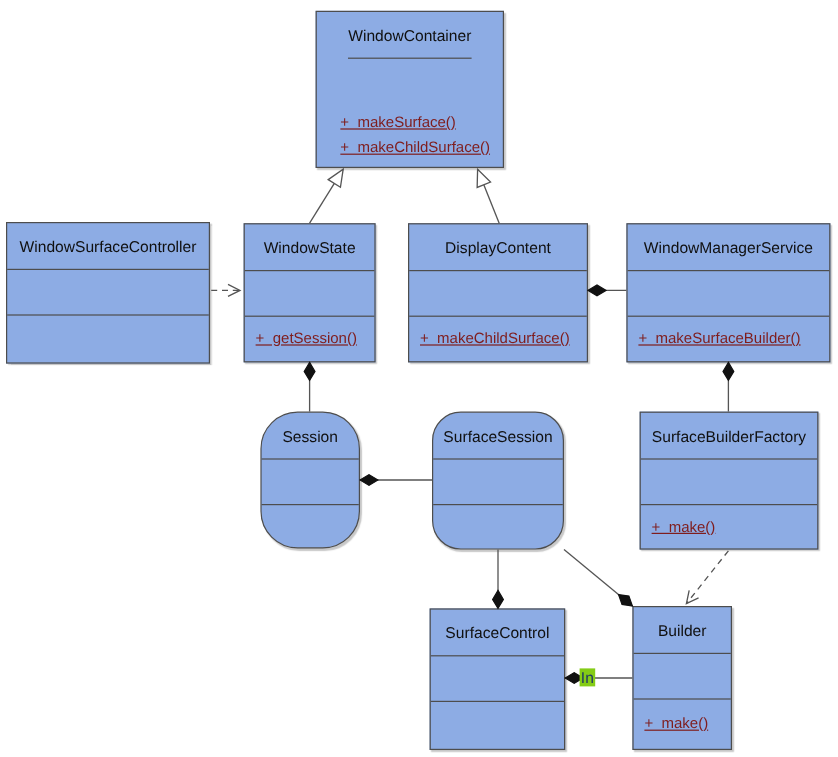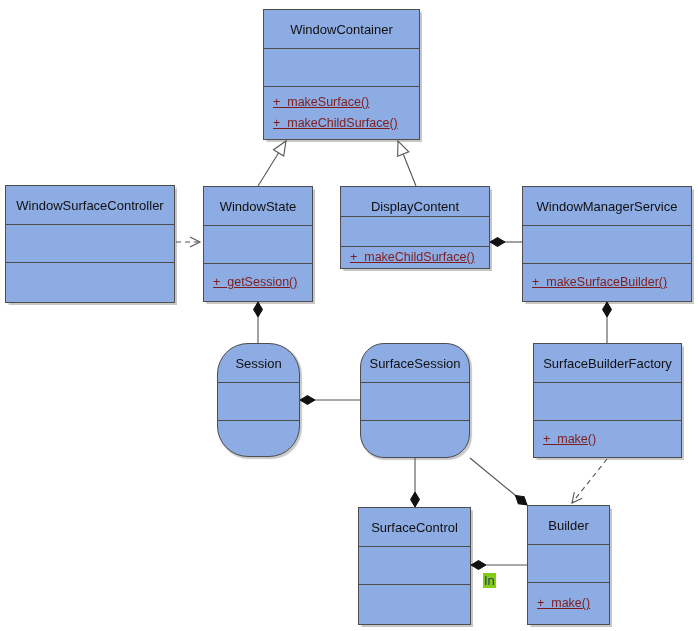--- a/index.html
+++ b/index.html
@@ -60,24 +60,24 @@
     padding-left:9px;
   }
   .uml-method{
     font-size:12.5px;
     color:#7f1d1d;
     line-height:21px;
     white-space:pre;
     text-decoration:underline;
   }
   
-  .pos-window-container{left:263px;top:9px;width:157px;height:131px;}
+  .pos-window-container{left:263px;top:9px;width:157px;height:131px;align-items:center;}
   .pos-window-surface-controller{left:5px;top:185px;width:170px;height:118px;}
   .pos-window-state{left:203px;top:186px;width:110px;height:116px;}
-  .pos-display-content{left:340px;top:186px;width:150px;height:83px;justify-content:space-between;}
+  .pos-display-content{left:340px;top:186px;width:150px;height:116px;justify-content:space-between;}
   .pos-window-manager-service{left:522px;top:186px;width:170px;height:116px;}
   .pos-session{left:217px;top:343px;width:83px;height:114px;border-radius:31px;}
   .pos-surface-session{left:360px;top:343px;width:110px;height:115px;border-radius:24px;}
   .pos-surface-builder-factory{left:533px;top:343px;width:149px;height:115px;}
   .pos-surface-control{left:358px;top:507px;width:113px;height:118px;}
   .pos-builder{left:527px;top:505px;width:83px;height:120px;}
   .edge{
     stroke:var(--connector);
     stroke-width:1.1;
     fill:none;
@@ -88,21 +88,20 @@
   .edge-label{
     position:absolute;
     left:483px;
     top:557px;
     font-size:13px;
     color:var(--in-label-color);
     background:#84cc16;
     padding:0 1px;
     z-index:3;
     line-height:15px;
-    margin-top:16px;
   }
 </style>
 </head>
 <body>
 
 <div class="canvas">
 
   <svg class="edges">
     <defs>
       <marker id="triangle" markerUnits="userSpaceOnUse" markerWidth="17" markerHeight="15" refX="15" refY="7" orient="auto">

